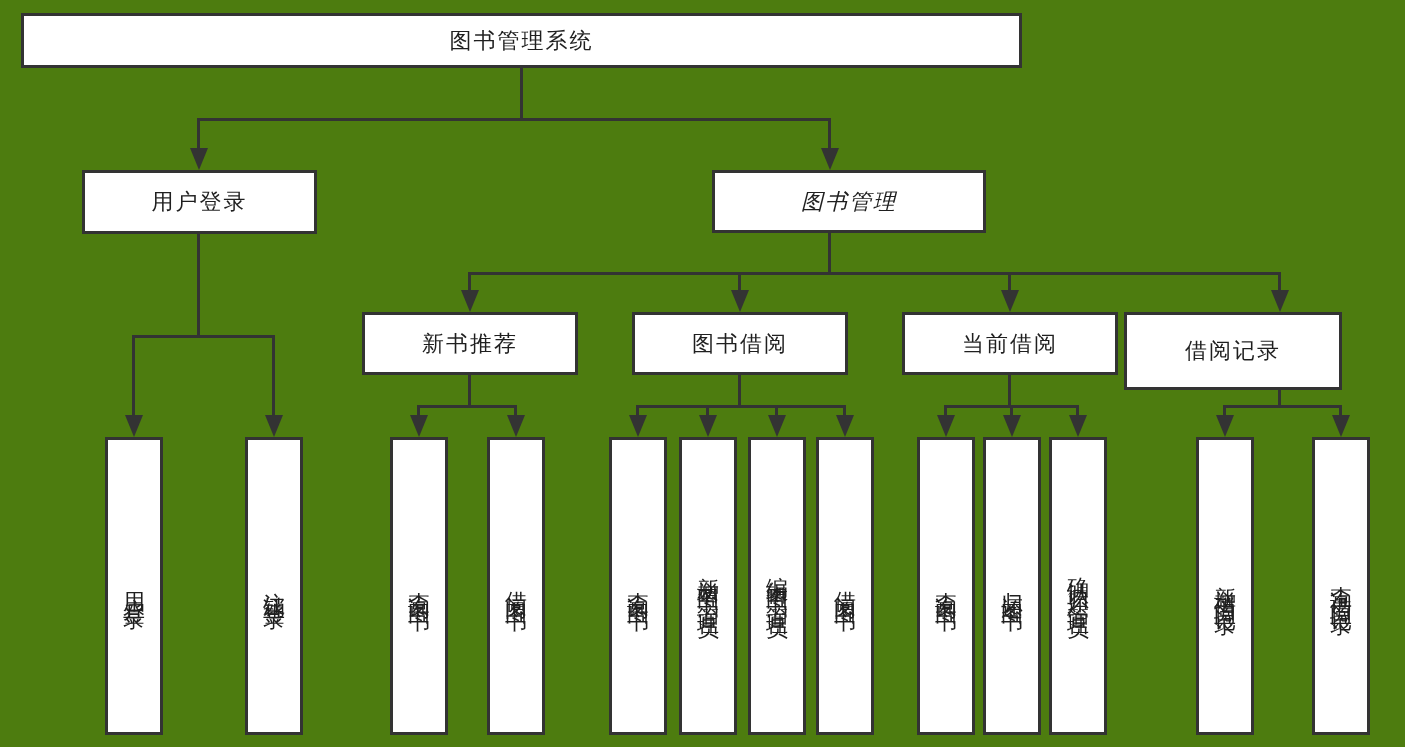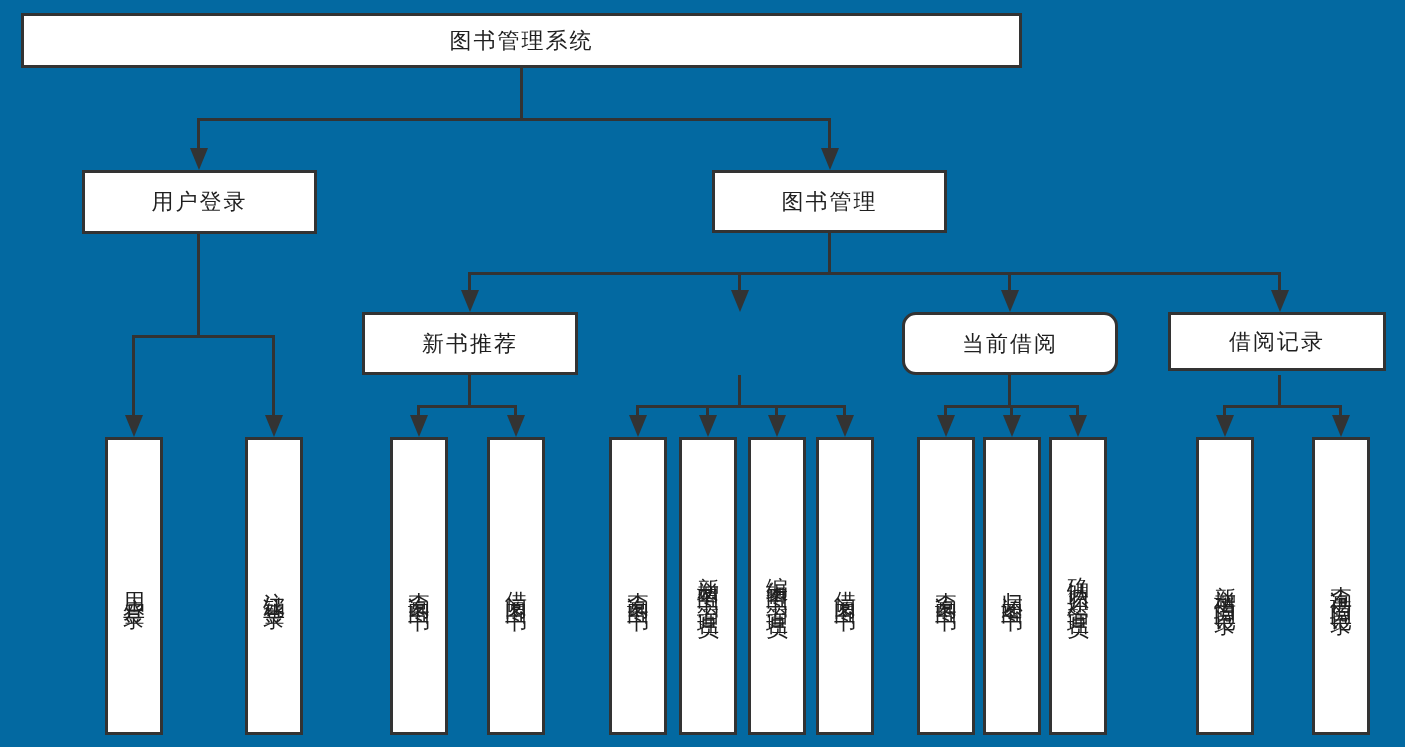--- a/index.html
+++ b/index.html
@@ -1,17 +1,17 @@
 <!DOCTYPE html>
 <html><head>
 <meta charset="utf-8">
 <style>
   html,body{margin:0;padding:0;background:#ffffff;}
   #canvas{
-    position:relative;width:1405px;height:747px;background:#0369a1;overflow:hidden;
+    position:relative;width:1405px;height:747px;background:#4d7c0f;overflow:hidden;
     font-family:"Liberation Sans","DejaVu Sans",sans-serif;color:#1f1f1f;
   }
   .hbox{
     position:absolute;box-sizing:border-box;border:3px solid #333333;background:#ffffff;
     display:flex;align-items:center;justify-content:center;
     font-size:22px;letter-spacing:2px;white-space:nowrap;
   }
   .vbox{
     position:absolute;box-sizing:border-box;border:3px solid #333333;background:#ffffff;
     width:58px;height:298px;top:437px;
@@ -79,31 +79,34 @@
   <div class="arrow" style="left:1223px;top:405px;height:10px;"></div>
   <div class="arrow" style="left:1339px;top:405px;height:10px;"></div>
 
   <div class="hbox" style="left:21px;top:13px;width:1001px;height:55px;">
     <span>图书管理系统</span>
   </div>
 
   <div class="hbox" style="left:82px;top:170px;width:235px;height:64px;">
     <span>用户登录</span>
   </div>
-  <div class="hbox" style="left:712px;top:170px;width:235px;height:63px;">
+  <div class="hbox" style="left:712px;top:170px;width:274px;height:63px;font-style:italic;">
     <span>图书管理</span>
   </div>
 
   <div class="hbox" style="left:362px;top:312px;width:216px;height:63px;justify-content:center;">
     <span>新书推荐</span>
   </div>
-  <div class="hbox" style="left:902px;top:312px;width:216px;height:63px;border-radius:14px;">
+  <div class="hbox" style="left:632px;top:312px;width:216px;height:63px;">
+    <span>图书借阅</span>
+  </div>
+  <div class="hbox" style="left:902px;top:312px;width:216px;height:63px;">
     <span>当前借阅</span>
   </div>
-  <div class="hbox" style="left:1168px;top:312px;width:218px;height:59px;">
+  <div class="hbox" style="left:1124px;top:312px;width:218px;height:78px;">
     <span>借阅记录</span>
   </div>
 
   <div class="vbox" style="left:105px;">
     <span class="vtext">用户登录</span>
   </div>
   <div class="vbox" style="left:245px;">
     <span class="vtext">注销登录</span>
   </div>
 

